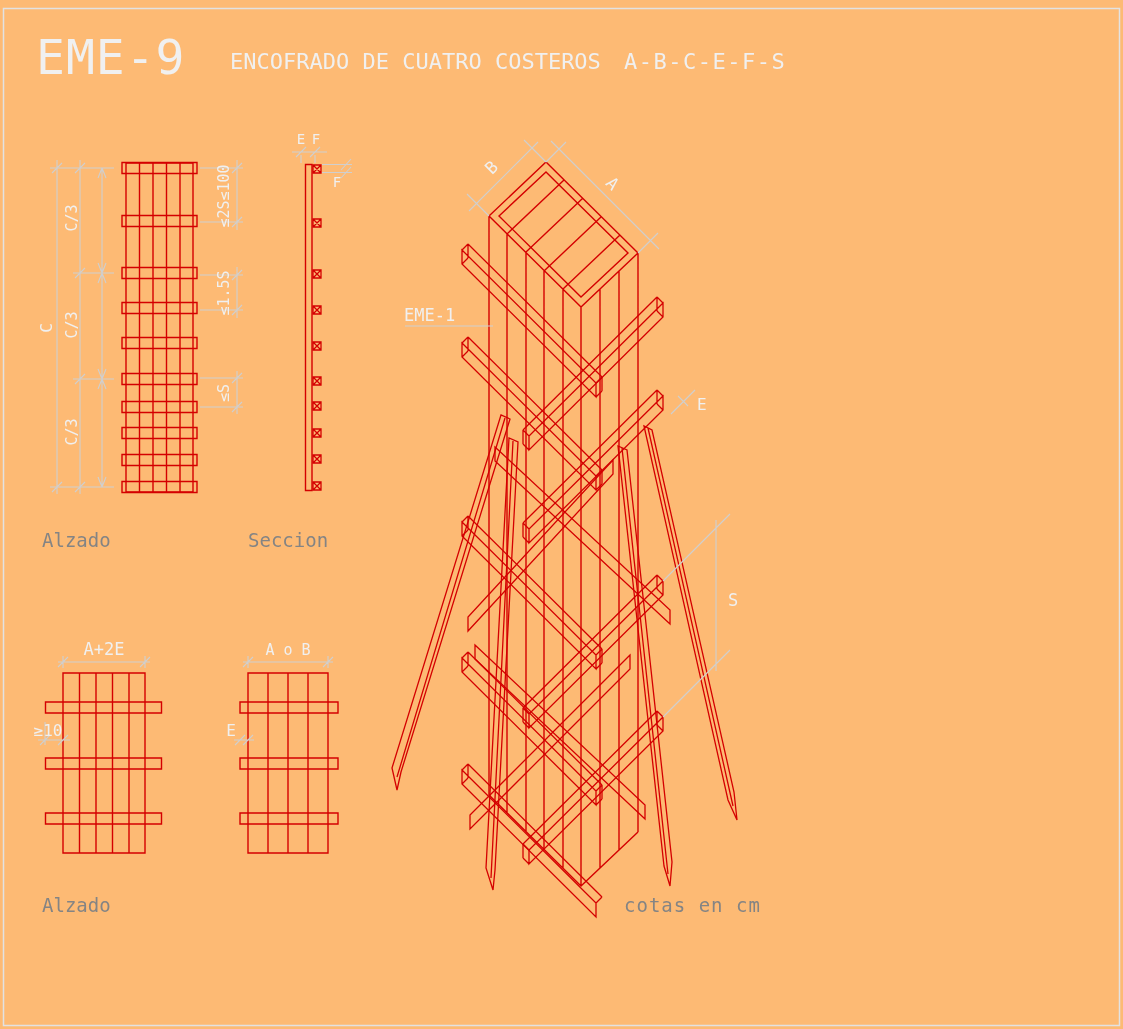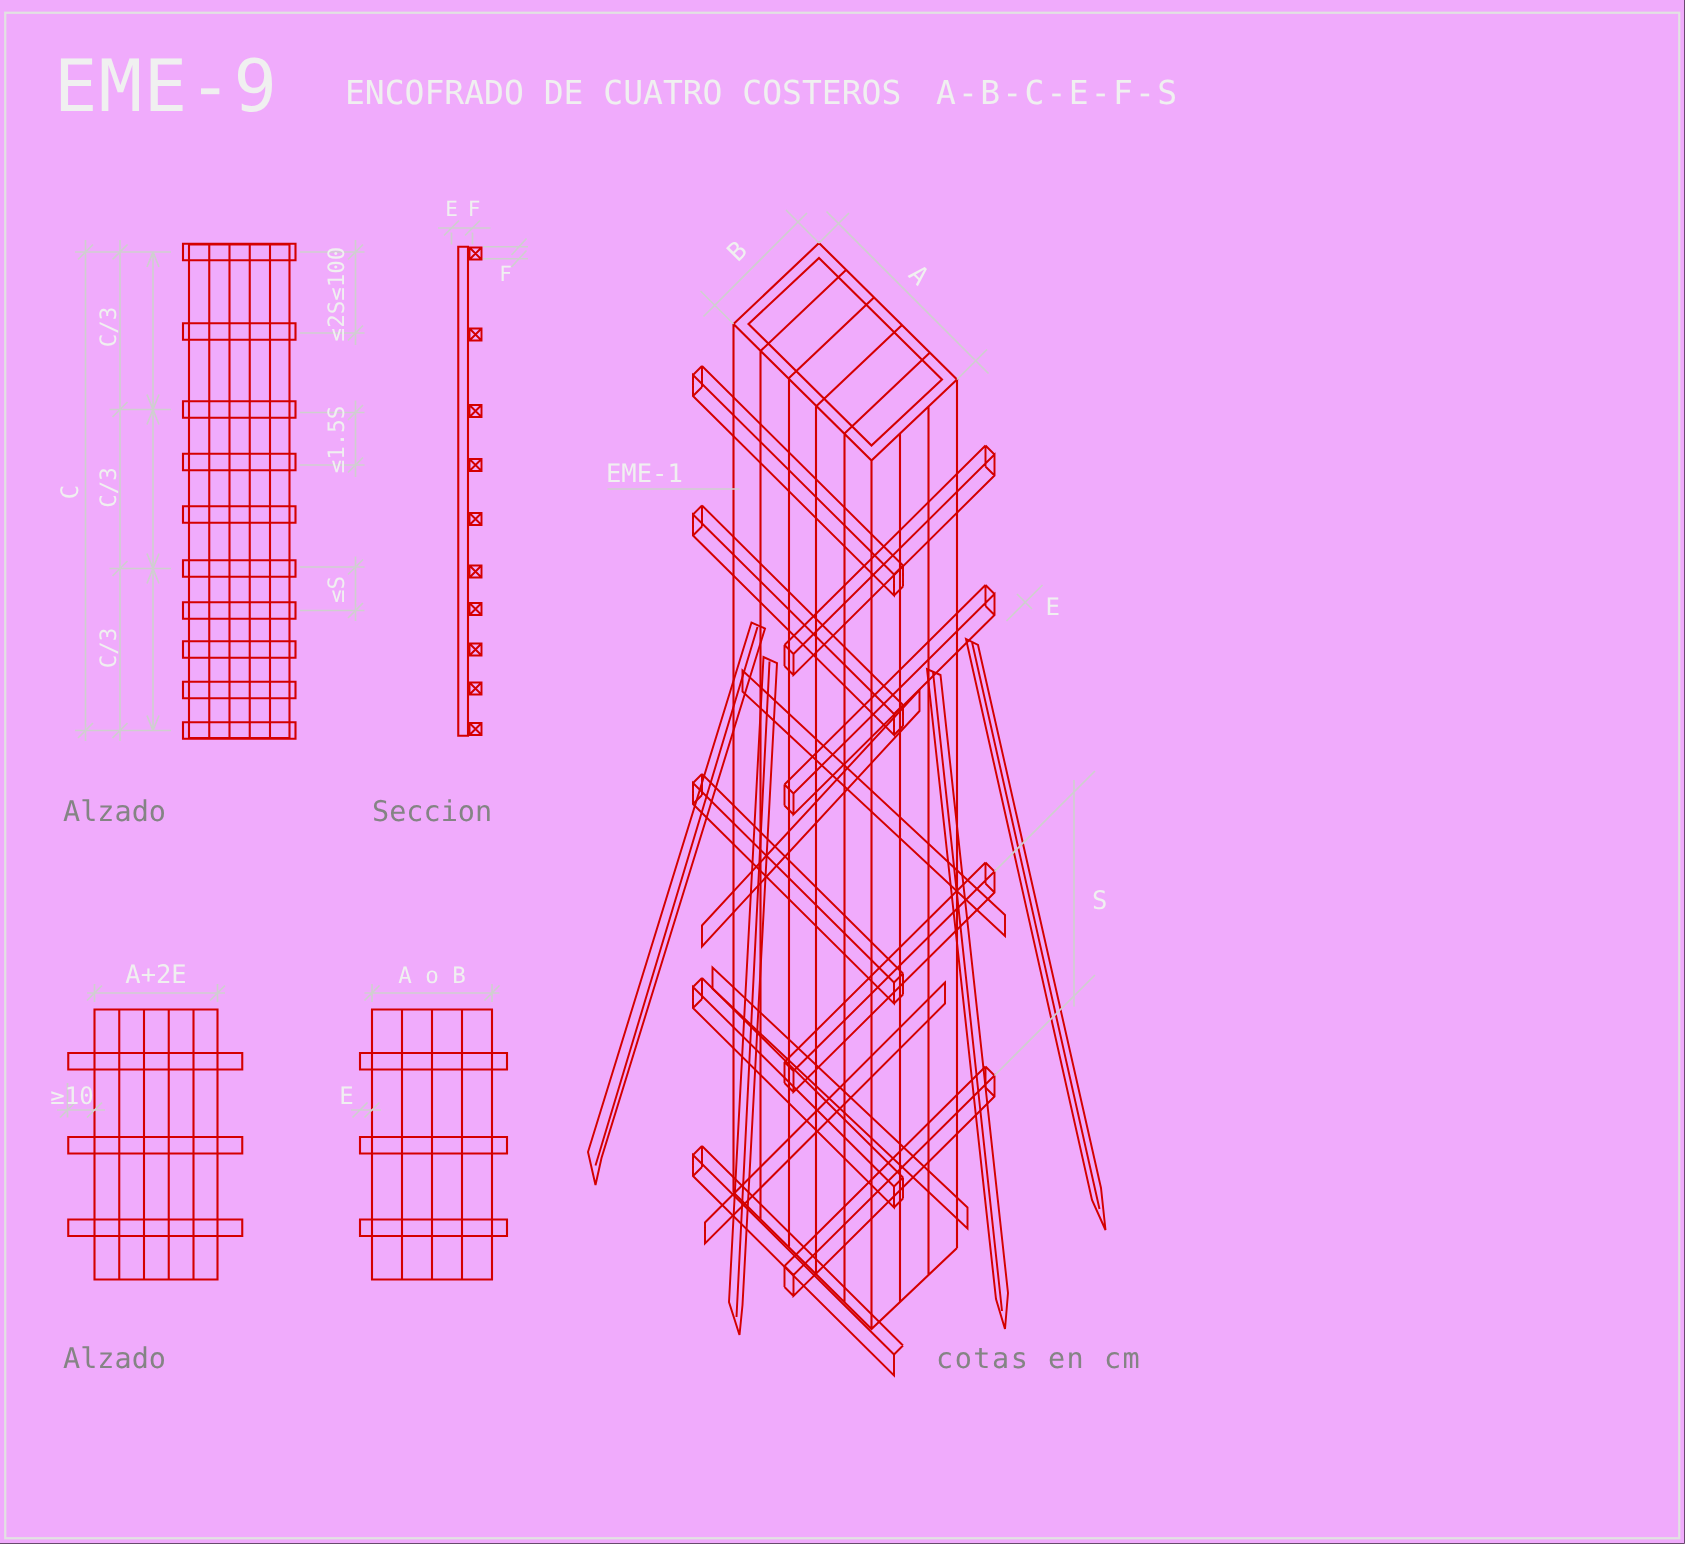--- a/index.html
+++ b/index.html
@@ -1,16 +1,16 @@
 <!DOCTYPE html>
 <html><head>
 <meta charset="utf-8">
 <style>
   html,body{margin:0;padding:0;background:#000;}
-  .stage{position:relative;width:1123px;height:1029px;background:#f0abfc;overflow:hidden;}
+  .stage{position:relative;width:1123px;height:1029px;background:#fdba74;overflow:hidden;}
   svg{display:block;}
   text{font-family:"DejaVu Sans Mono","Liberation Mono",monospace;}
   .t-white{fill:#f0f0f0;}
   .t-gray{fill:#848484;}
   .red{stroke:#d40000;fill:none;stroke-width:1.4;}
   .redf{stroke:#d40000;fill:none;stroke-width:1.3;}
   .dim{stroke:#cfcfcf;fill:none;stroke-width:1.1;}
   .frame{stroke:#e2e2e2;fill:none;stroke-width:1.5;}
 </style>
 </head>

